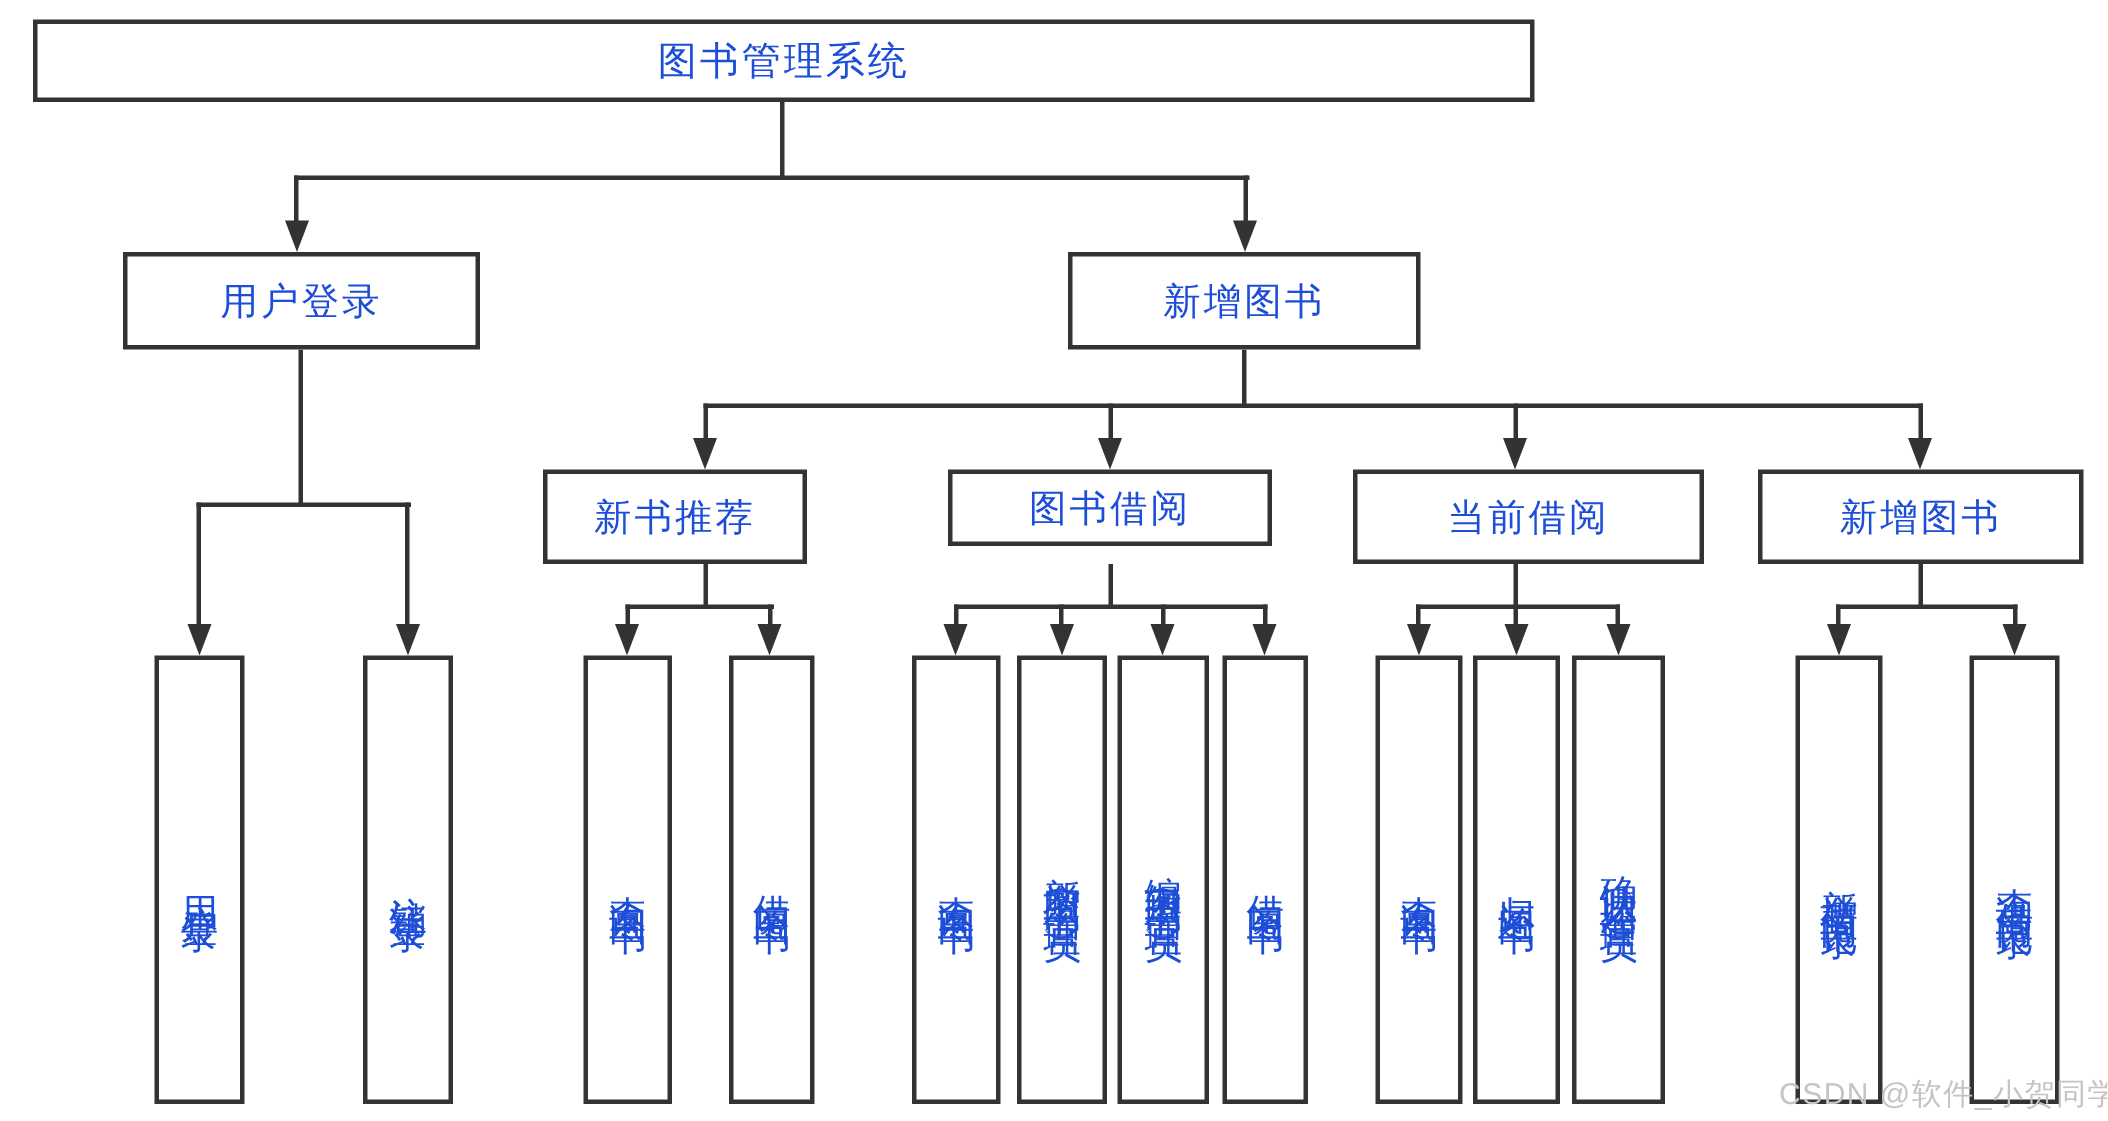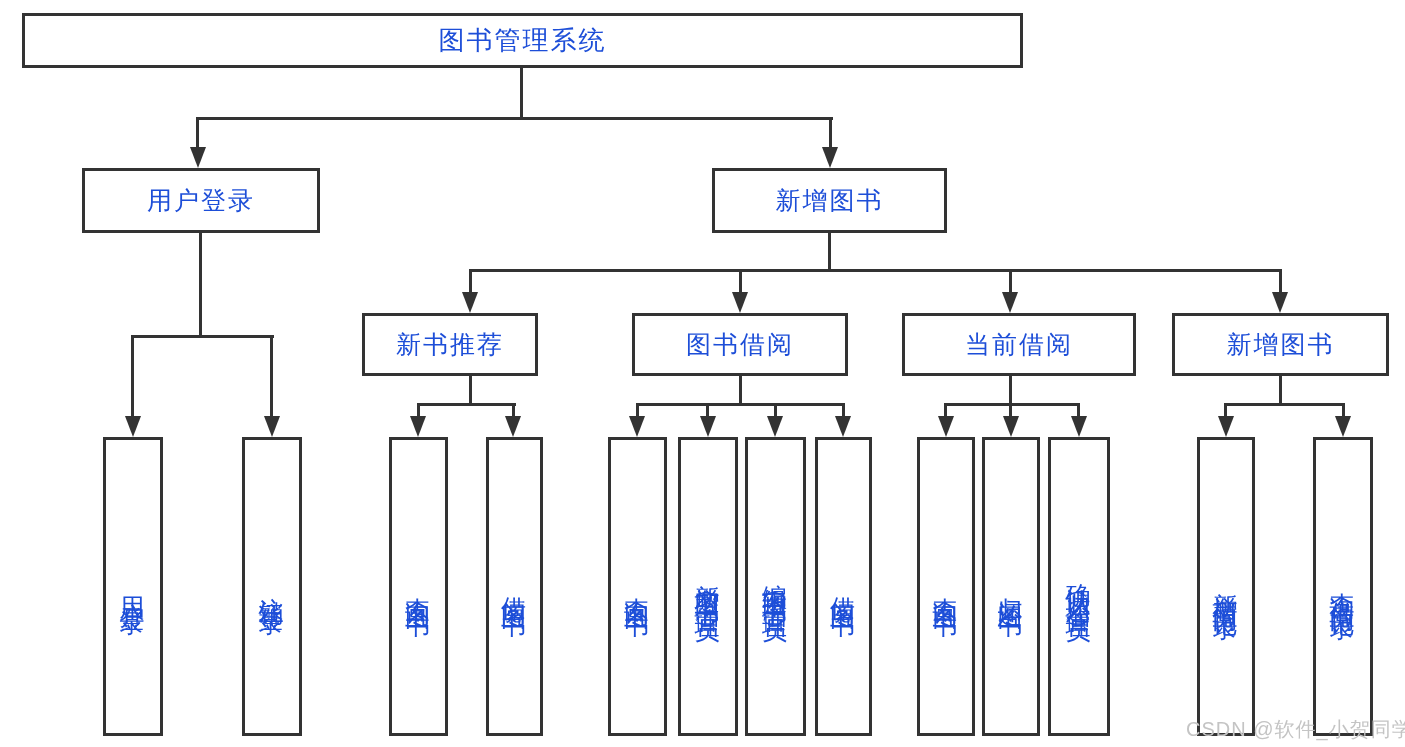--- a/index.html
+++ b/index.html
@@ -102,21 +102,21 @@
   <div class="box hbox" style="left:82px;top:168px;width:238px;height:65px">
     <span>用户登录</span>
   </div>
   <div class="box hbox" style="left:712px;top:168px;width:235px;height:65px">
     <span>新增图书</span>
   </div>
 
   <div class="box hbox" style="left:362px;top:313px;width:176px;height:63px">
     <span>新书推荐</span>
   </div>
-  <div class="box hbox" style="left:632px;top:313px;width:216px;height:63px">
+  <div class="box hbox" style="left:632px;top:313px;width:216px;height:51px">
     <span>图书借阅</span>
   </div>
   <div class="box hbox" style="left:902px;top:313px;width:234px;height:63px">
     <span>当前借阅</span>
   </div>
   <div class="box hbox" style="left:1172px;top:313px;width:217px;height:63px">
     <span>新增图书</span>
   </div>
 
   <div class="box vbox" style="left:103px;top:437px;width:60px;height:299px">

